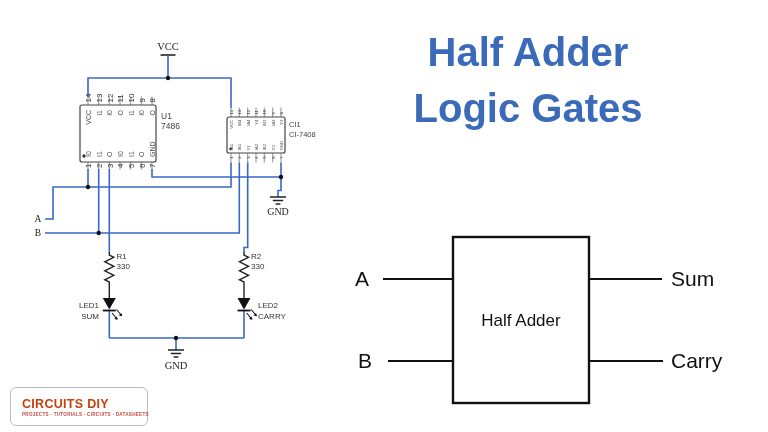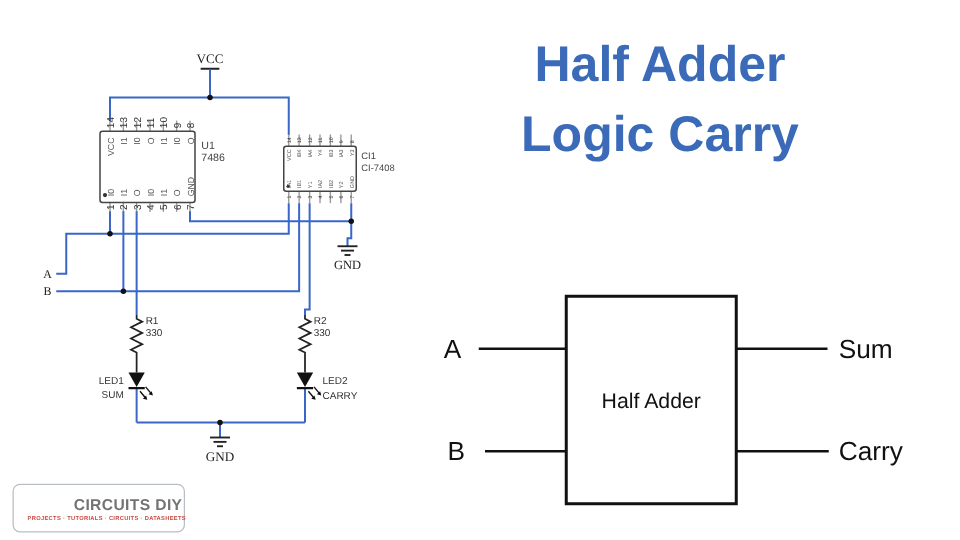--- a/index.html
+++ b/index.html
@@ -25,21 +25,21 @@
   .title .t1{font-size:40px;}
   .title .t2{font-size:38px;line-height:52px;}
   .title .t3{font-size:40px;}
   
   .bd-label{font-family:"Liberation Sans",sans-serif;fill:#111;}
   
   .logo{position:absolute;left:10px;top:387px;width:138px;height:39px;box-sizing:border-box;
         border:1.5px solid #b9bec4;border-radius:6px;background:#fff;
         display:flex;align-items:center;padding:2px 6px;gap:5px;}
   .logo-texts{display:flex;flex-direction:column;justify-content:center;}
-  .logo-name{font-size:12.5px;font-weight:bold;color:#737373;letter-spacing:.3px;white-space:nowrap;margin-left:37px;}
+  .logo-name{font-size:12.5px;font-weight:bold;color:#c2410c;letter-spacing:.3px;white-space:nowrap;}
   .logo-tag{font-size:4.6px;font-weight:bold;color:#c94b43;letter-spacing:.26px;white-space:nowrap;margin-top:1px;}
 </style>
 </head>
 <body>
 
 <svg width="384" height="432" viewBox="0 0 384 432" style="position:absolute;left:0;top:0;">
 
   <text class="ser" x="168" y="50" font-size="10.5" text-anchor="middle">VCC</text>
   <line x1="160.5" y1="55" x2="175.5" y2="55" stroke="#222" stroke-width="1.6"></line>
 
@@ -234,21 +234,21 @@
   <g stroke="#222" stroke-width="1.5">
     <line x1="168" y1="350" x2="184" y2="350"></line>
     <line x1="170.8" y1="353.5" x2="181.2" y2="353.5"></line>
     <line x1="173.6" y1="357" x2="178.4" y2="357"></line>
   </g>
   <text class="ser" x="176" y="368.5" font-size="10.5" text-anchor="middle">GND</text>
 </svg>
 
 <div class="title">
   <div class="t1">Half Adder</div>
-  <div class="t3">Logic Carry</div>
+  <div class="t3">Logic Gates</div>
 </div>
 
 <svg width="428" height="216" viewBox="0 0 428 216" style="position:absolute;left:340px;top:216px;">
   <rect x="113" y="21" width="136" height="166" fill="#fff" stroke="#111" stroke-width="2.4"></rect>
   <line x1="43" y1="63" x2="113" y2="63" stroke="#111" stroke-width="2"></line>
   <line x1="48" y1="145" x2="113" y2="145" stroke="#111" stroke-width="2"></line>
   <line x1="249" y1="63" x2="322" y2="63" stroke="#111" stroke-width="2"></line>
   <line x1="249" y1="145" x2="323" y2="145" stroke="#111" stroke-width="2"></line>
   <text class="bd-label" x="22" y="70" font-size="21" text-anchor="middle">A</text>
   <text class="bd-label" x="25" y="152" font-size="21" text-anchor="middle">B</text>

